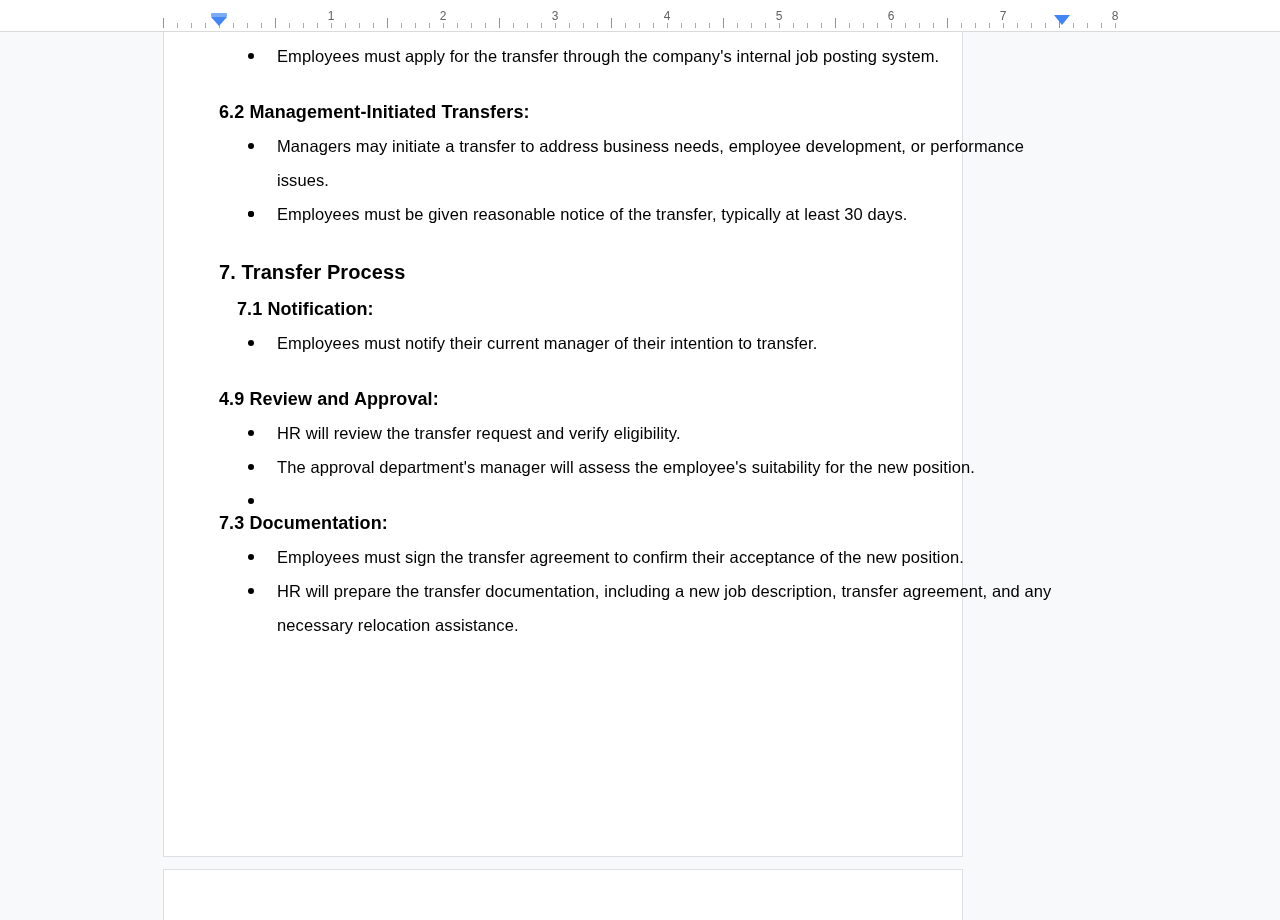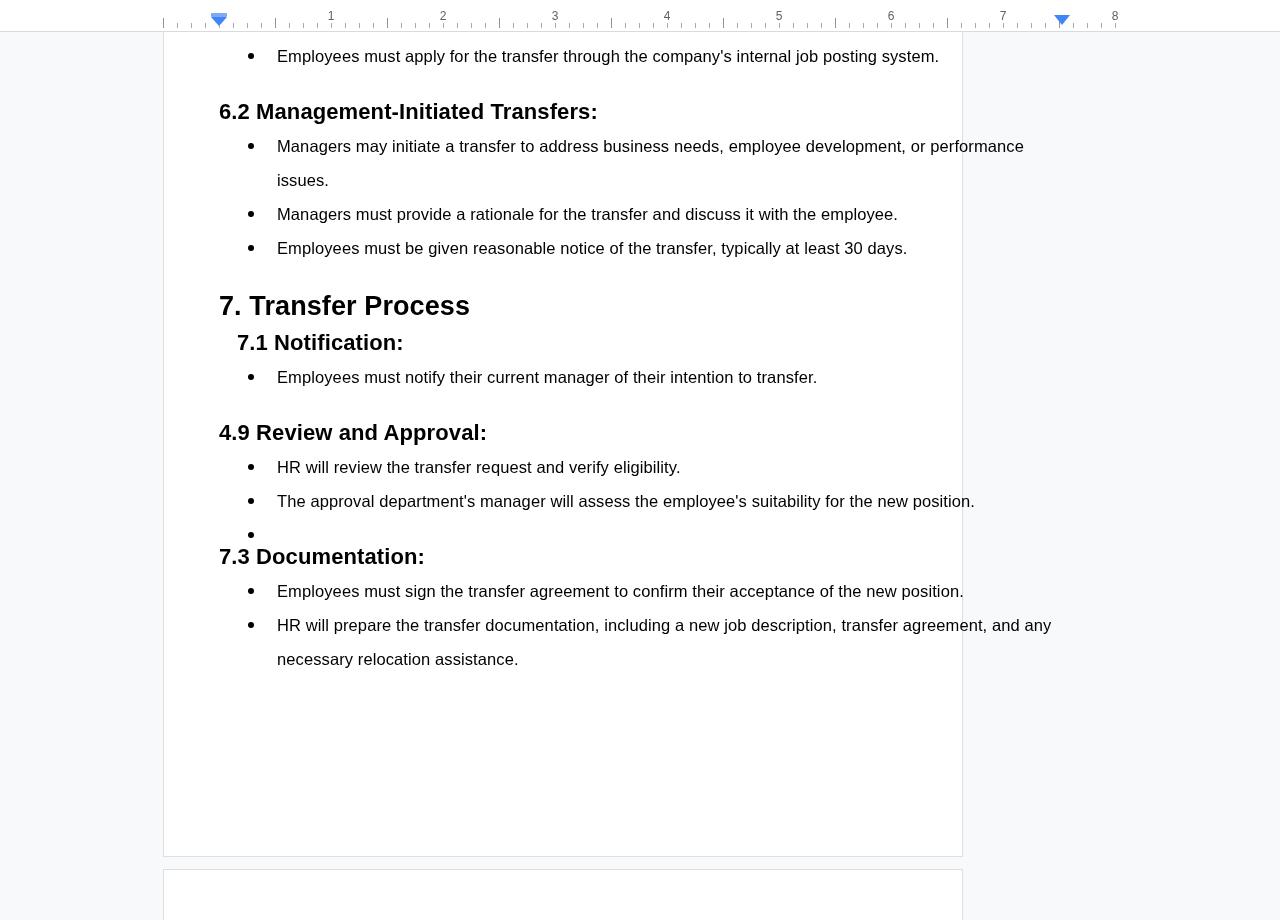--- a/index.html
+++ b/index.html
@@ -88,27 +88,27 @@
   .doc-content {
     padding: 8px 0 0 55px;
     width: 850px;
     box-sizing: content-box;
     font-size: 16.5px;
     line-height: 34px;
     letter-spacing: 0.1px;
   }
   .h2 {
     font-weight: bold;
-    font-size: 27px;
+    font-size: 20px;
     line-height: 40px;
     margin-top: 21px;
   }
   .h3 {
     font-weight: bold;
-    font-size: 22px;
+    font-size: 18px;
     line-height: 34px;
     margin-top: 22px;
   }
   .h2 + .h3 { margin-top: 0; margin-left: 18px; }
   .bullet-list { margin: 0; }
   .bullet-item {
     position: relative;
     padding-left: 58px;
   }
   .bullet-dot {
@@ -153,21 +153,20 @@
 
     <div class="h3">6.2 Management-Initiated Transfers:</div>
 
     <div class="bullet-list">
       <div class="bullet-item">
         <span class="bullet-dot"></span>
         <span>Managers may initiate a transfer to address business needs, employee development, or performance issues.</span>
       </div>
       <div class="bullet-item">
         <span class="bullet-dot"></span>
-        <span>Managers must provide a rationale for the transfer and discuss it with the employee.</span>
       </div>
       <div class="bullet-item">
         <span class="bullet-dot"></span>
         <span>Employees must be given reasonable notice of the transfer, typically at least 30 days.</span>
       </div>
     </div>
 
     <div class="h2">7. Transfer Process</div>
 
     <div class="h3">7.1 Notification:</div>

